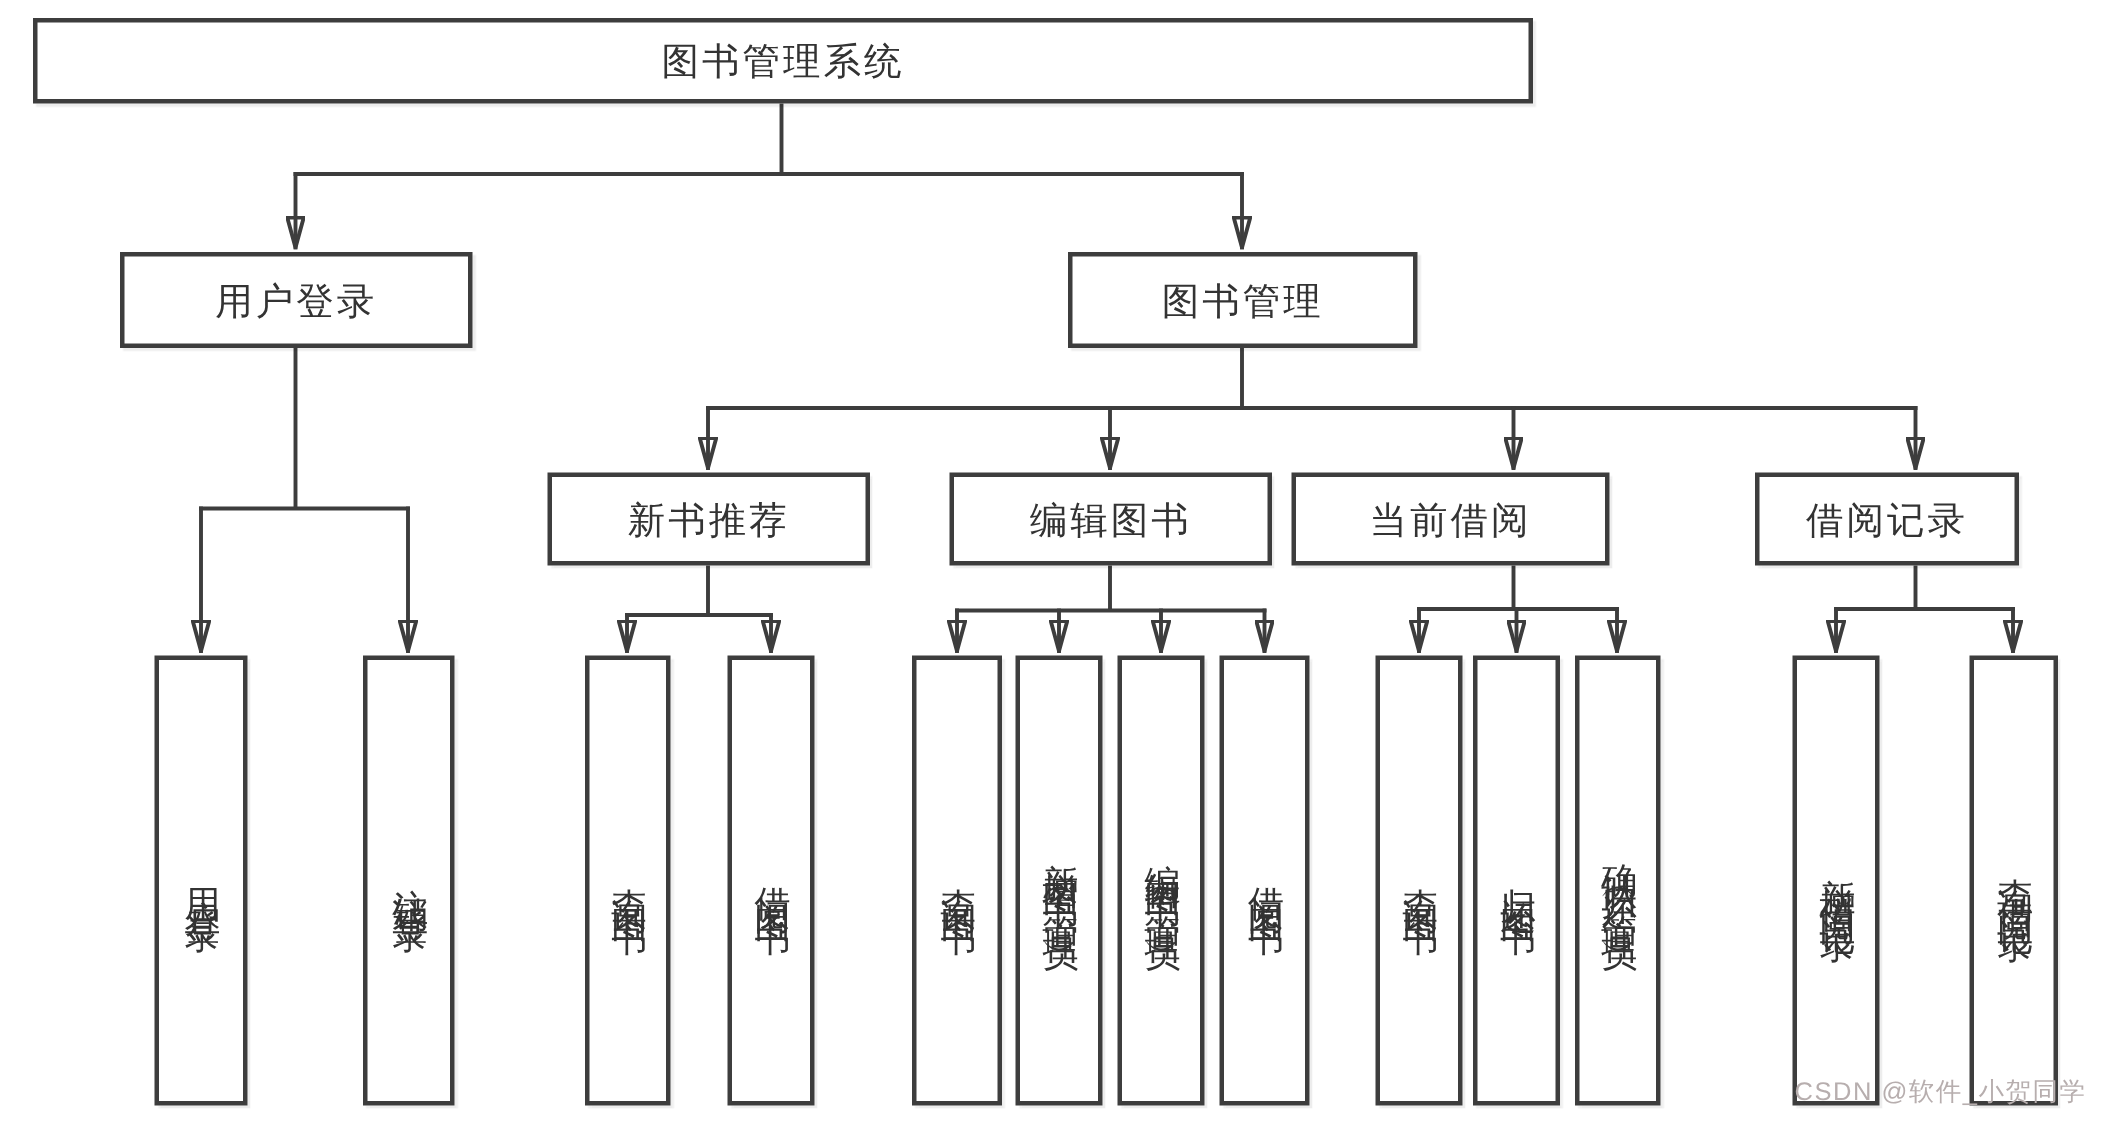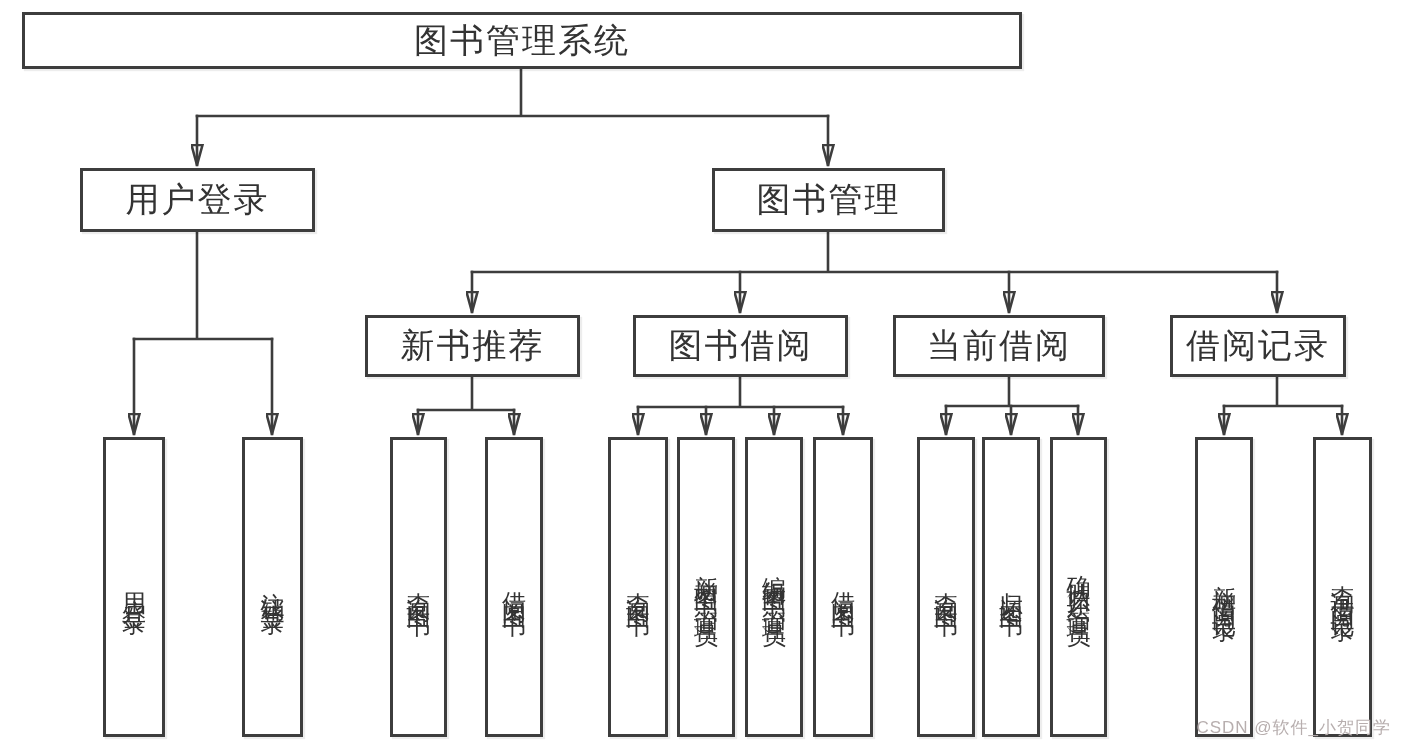--- a/index.html
+++ b/index.html
@@ -14,21 +14,21 @@
   .wires path,.wires line{stroke:#3d3d3d;stroke-width:2.6;fill:none;stroke-linecap:square;}
   .node{
     position:absolute;z-index:2;
     box-sizing:border-box;
     border:3px solid #3d3d3d;
     background:#ffffff;
     display:flex;align-items:center;justify-content:center;
     color:#333333;
     box-shadow:2px 2px 1px rgba(0,0,0,0.07);
   }
-  .hlabel{font-size:34px;letter-spacing:2px;white-space:nowrap;}
+  .hlabel{font-size:25px;letter-spacing:2px;white-space:nowrap;}
   .leaf .vlabel{
     writing-mode:vertical-rl;
     text-orientation:mixed;
     font-size:24px;
     letter-spacing:7px;
     line-height:1;
     white-space:nowrap;
   }
   .watermark{
     position:absolute;right:14px;bottom:8px;z-index:5;
@@ -103,23 +103,23 @@
     <span class="hlabel">用户登录</span>
   </div>
   <div class="node" style="left:365px;top:315px;width:215px;height:62px">
     <span class="hlabel">新书推荐</span>
   </div>
 
   <div class="node" style="left:712px;top:168px;width:233px;height:64px">
     <span class="hlabel">图书管理</span>
   </div>
   <div class="node" style="left:633px;top:315px;width:215px;height:62px">
-    <span class="hlabel">图书借阅</span>
+    <span class="hlabel">编辑图书</span>
   </div>
-  <div class="node" style="left:893px;top:315px;width:212px;height:62px">
+  <div class="node" style="left:861px;top:315px;width:212px;height:62px">
     <span class="hlabel">当前借阅</span>
   </div>
   <div class="node" style="left:1170px;top:315px;width:176px;height:62px">
     <span class="hlabel">借阅记录</span>
   </div>
 
   <div class="node leaf" style="left:103px;top:437px;width:62px;height:300px">
     <span class="vlabel">用户登录</span>
   </div>
   <div class="node leaf" style="left:242px;top:437px;width:61px;height:300px">

